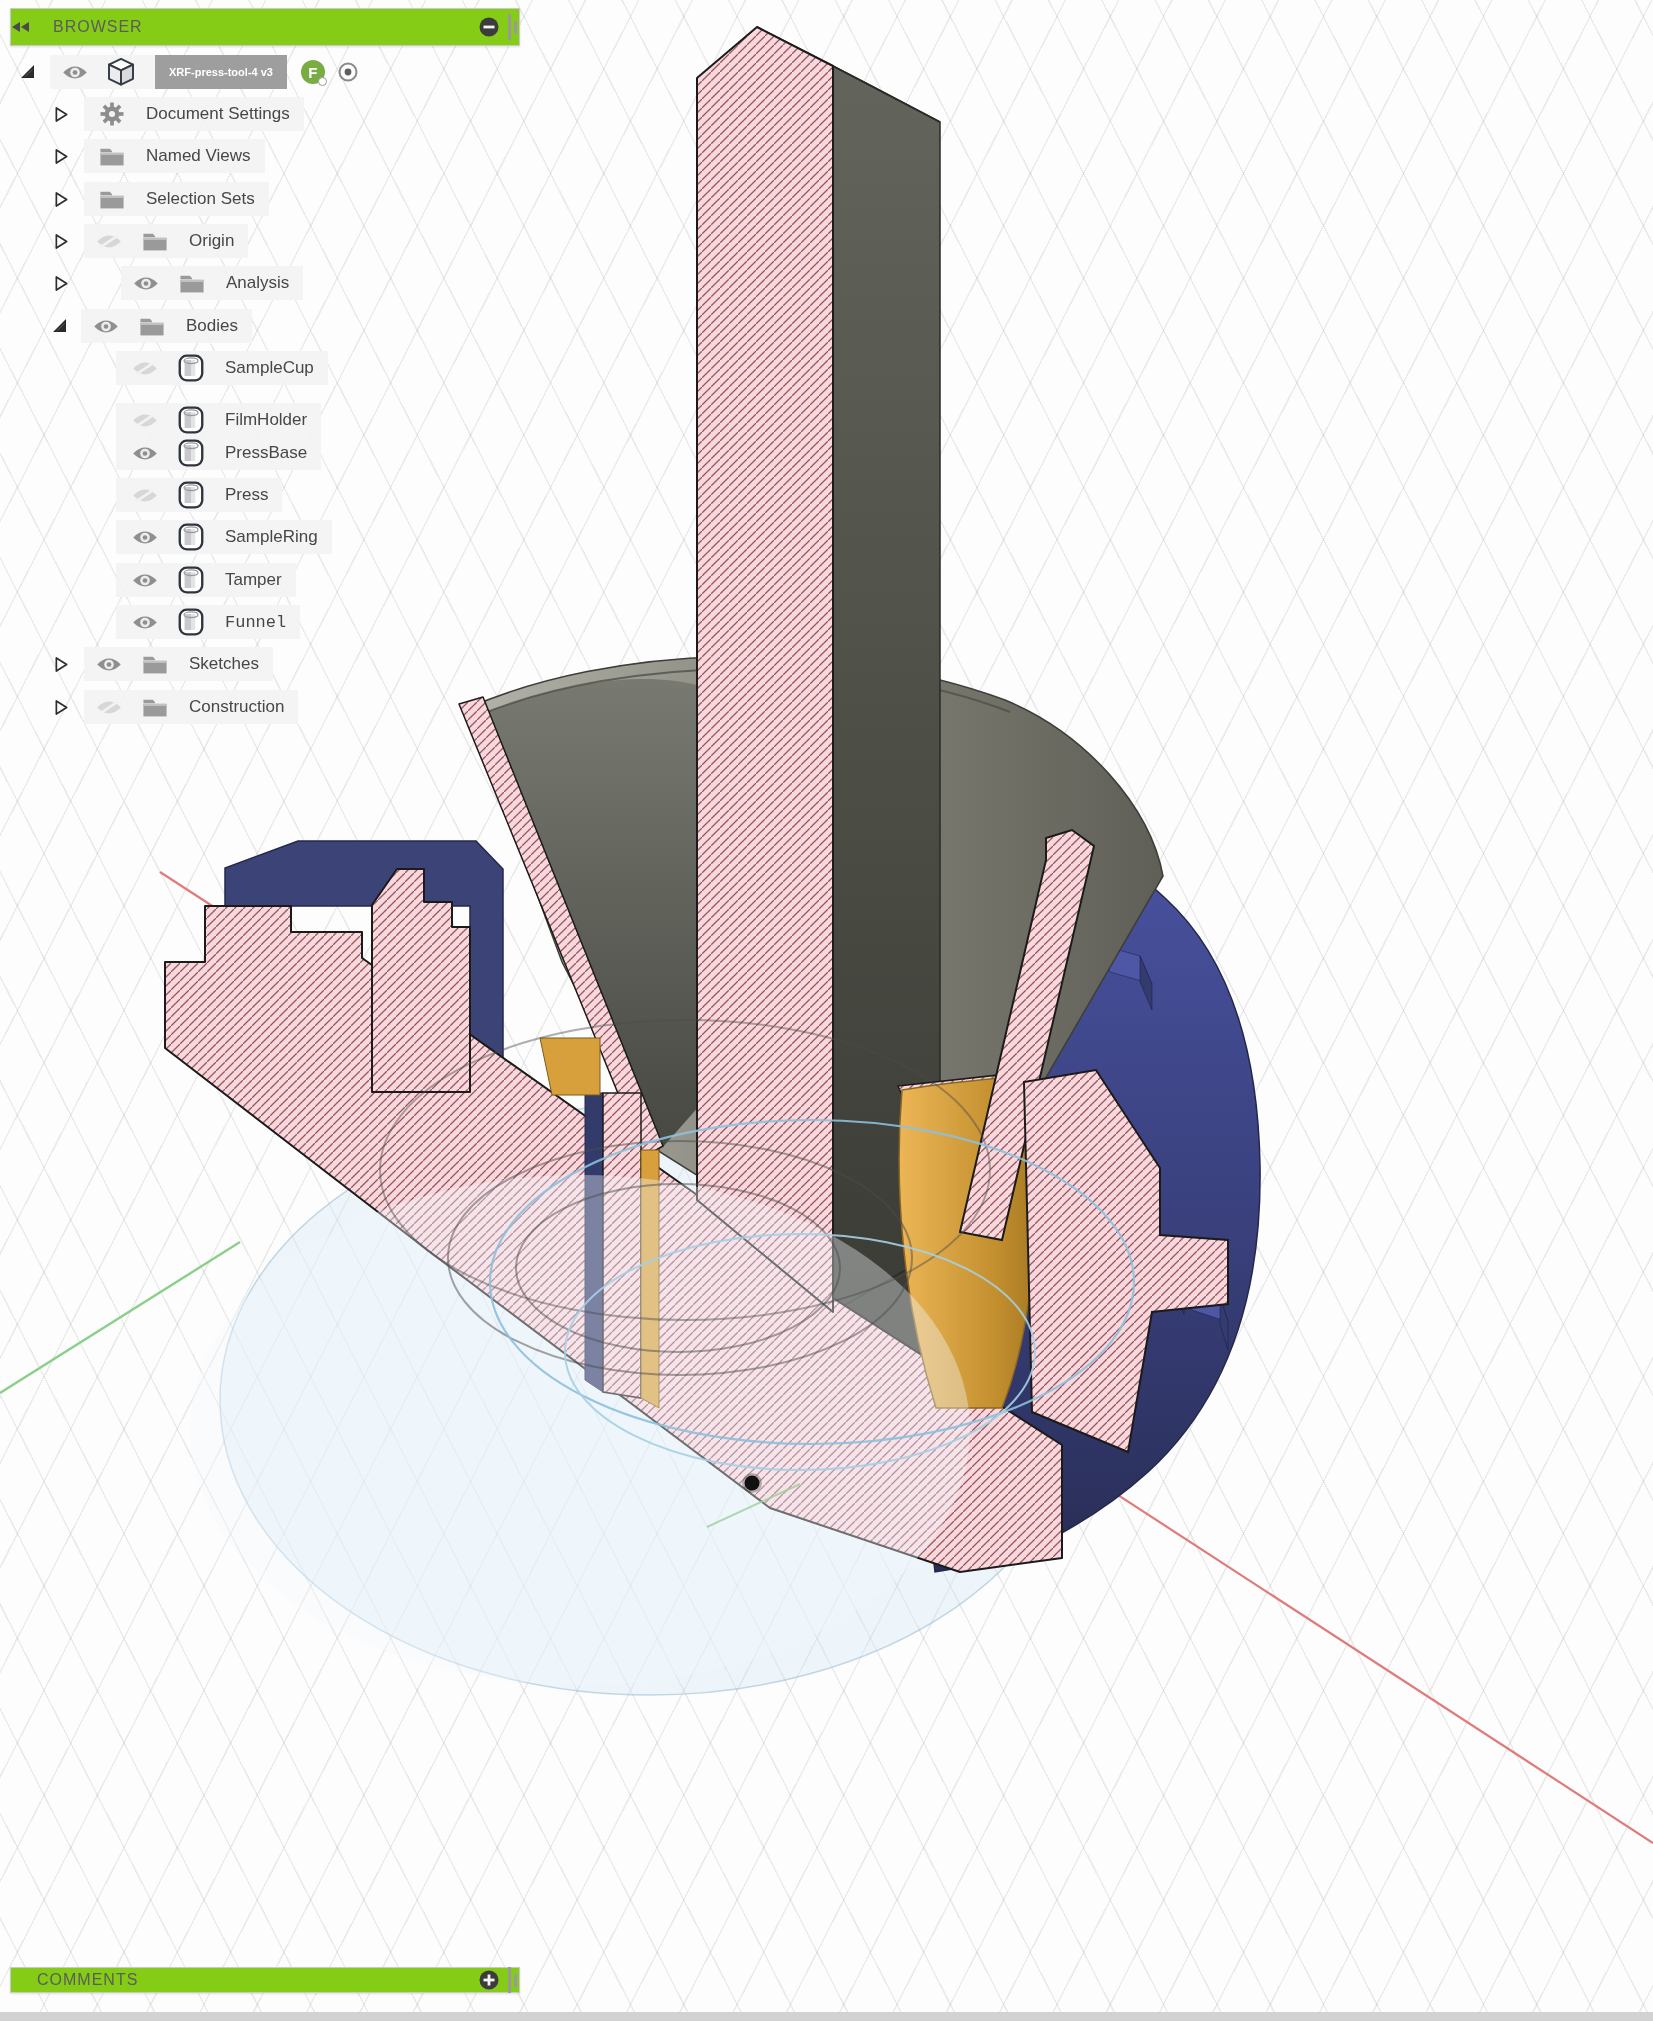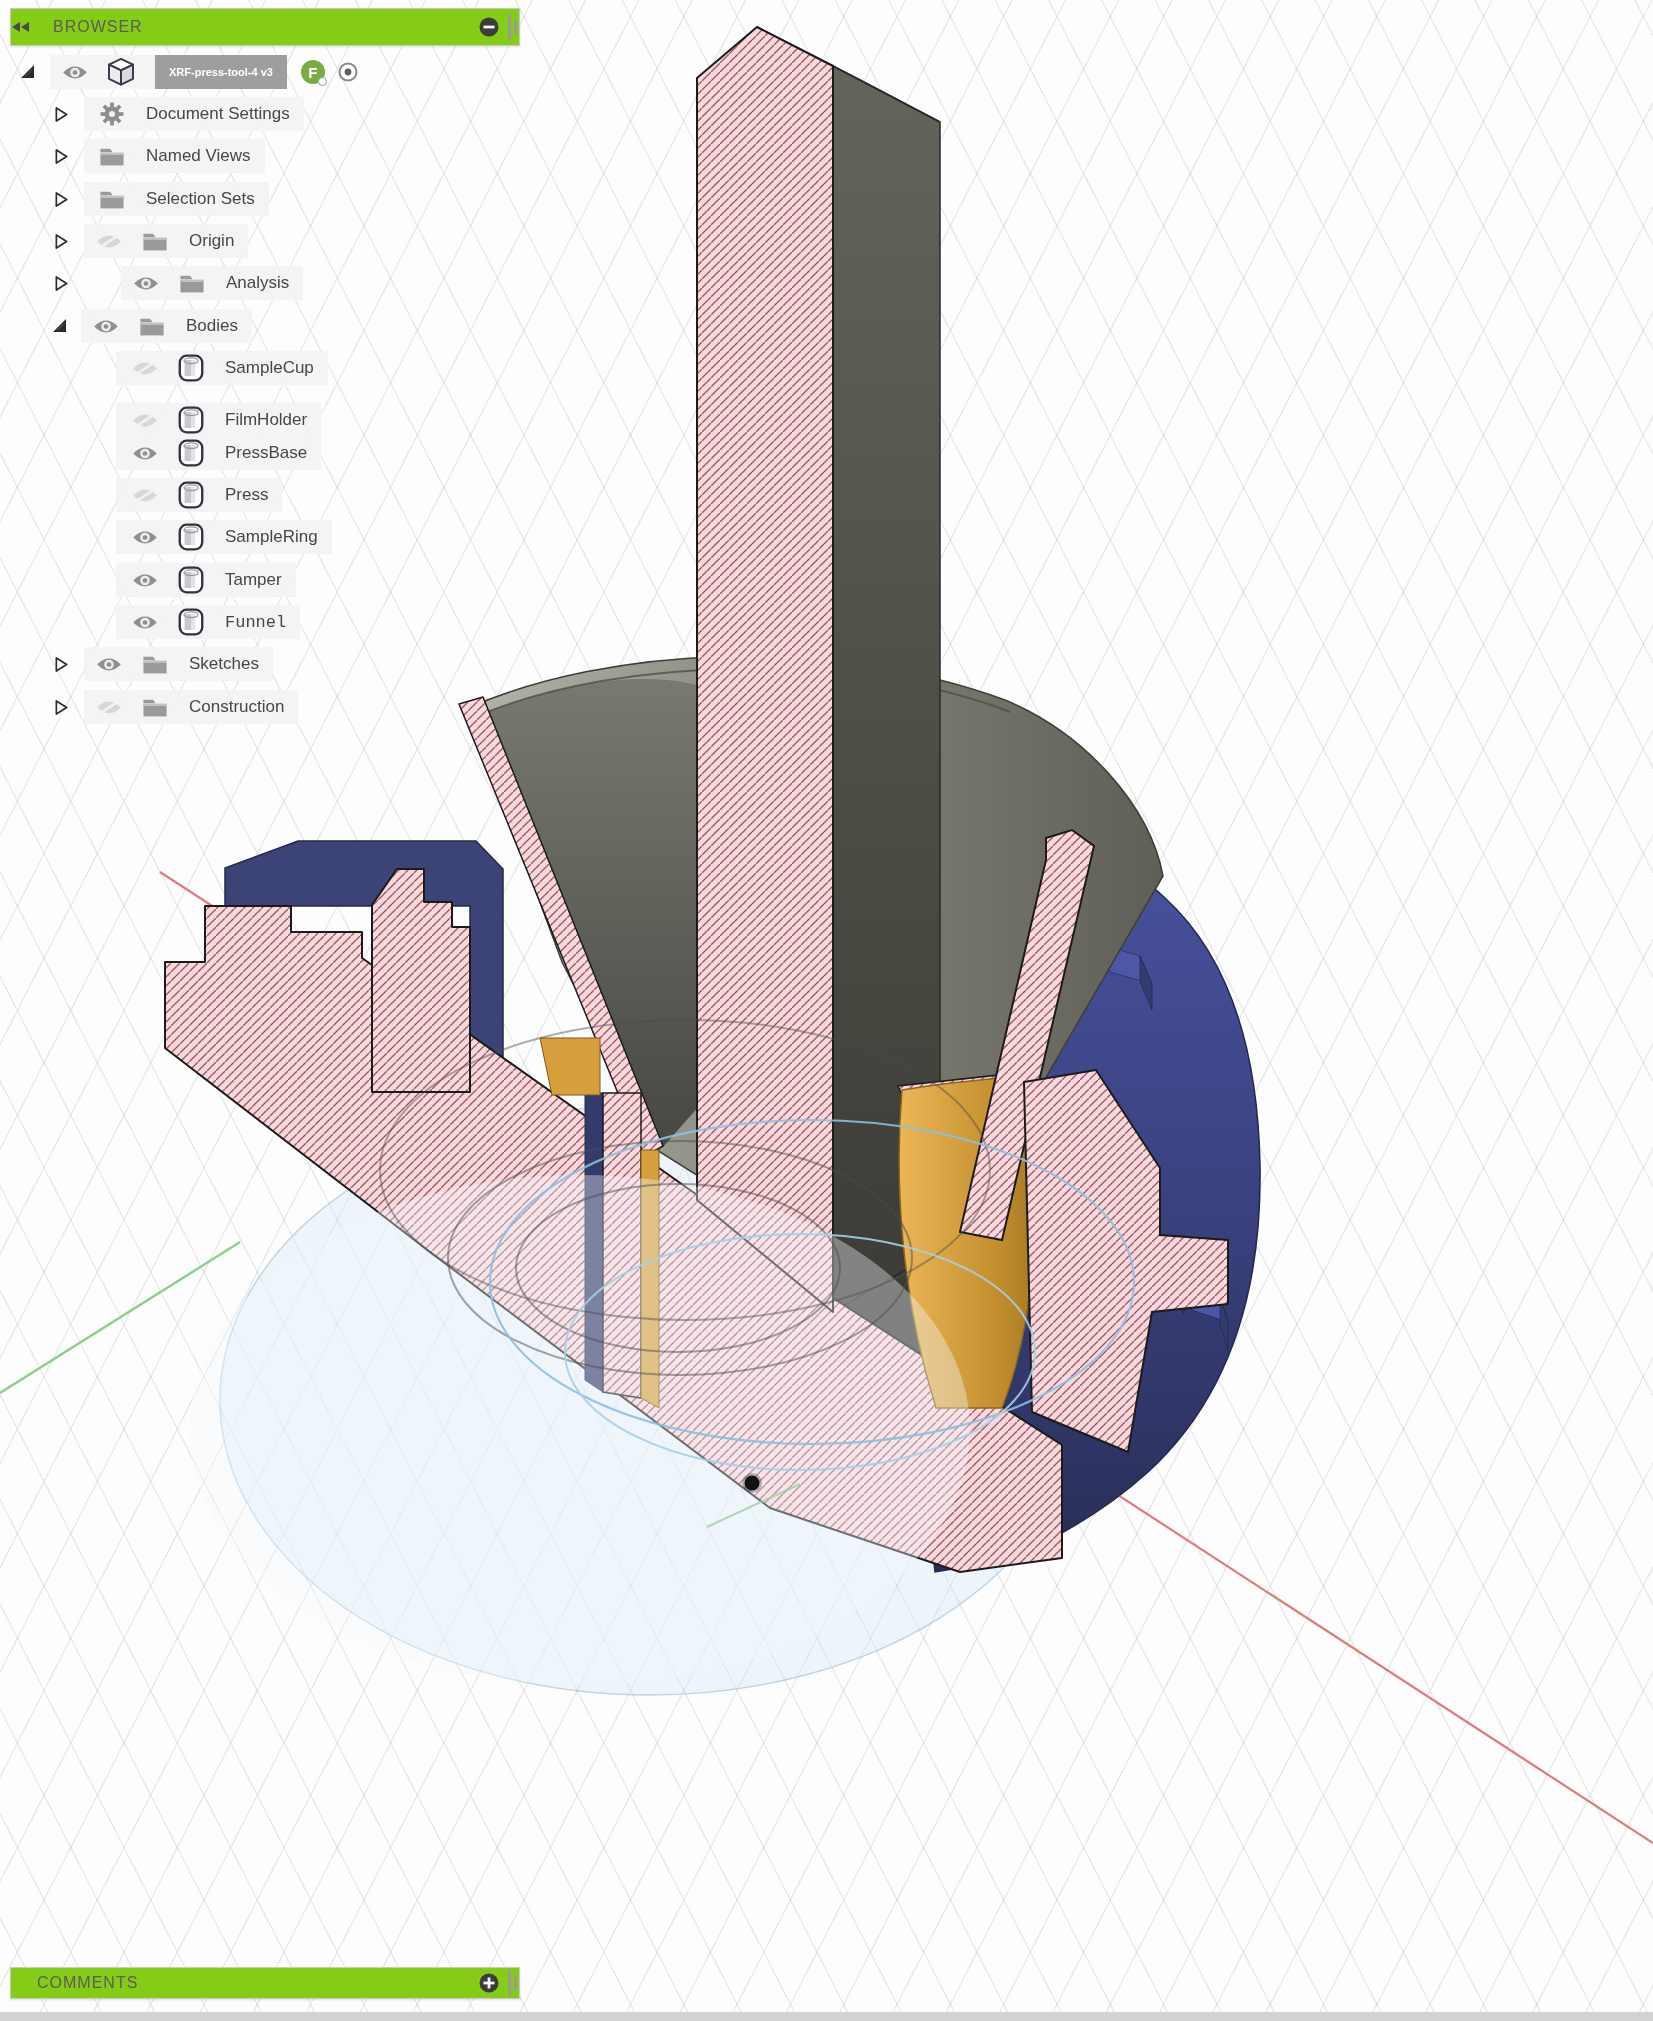--- a/index.html
+++ b/index.html
@@ -17,21 +17,21 @@
   }
   .scene{position:absolute;inset:0;z-index:1;}
   
   .panelbar{
     position:absolute;left:10px;width:510px;height:38px;
     background:#84cc16;border:1px solid #c9c9c9;box-sizing:border-box;
     display:flex;align-items:center;z-index:6;
     box-shadow:0 1px 2px rgba(0,0,0,0.12);
   }
   #browserbar{top:8px;}
-  #commentsbar{top:1967px;height:32px;}
+  #commentsbar{top:1967px;height:26px;}
   .panelbar .ptitle{
     color:#5c5c5c;font-size:16px;letter-spacing:1px;margin-left:14px;flex:0 0 auto;
   }
   .panelbar .spacer{flex:1;}
   .panelbar .icn{display:flex;align-items:center;margin-right:8px;}
   .handle{display:flex;align-items:center;gap:3px;margin-right:2px;}
   .handle i{display:block;width:3px;background:#9a9a9a;}
   .handle i.tall{height:26px;}
   .handle i.short{height:13px;}
   .bottomstrip{

